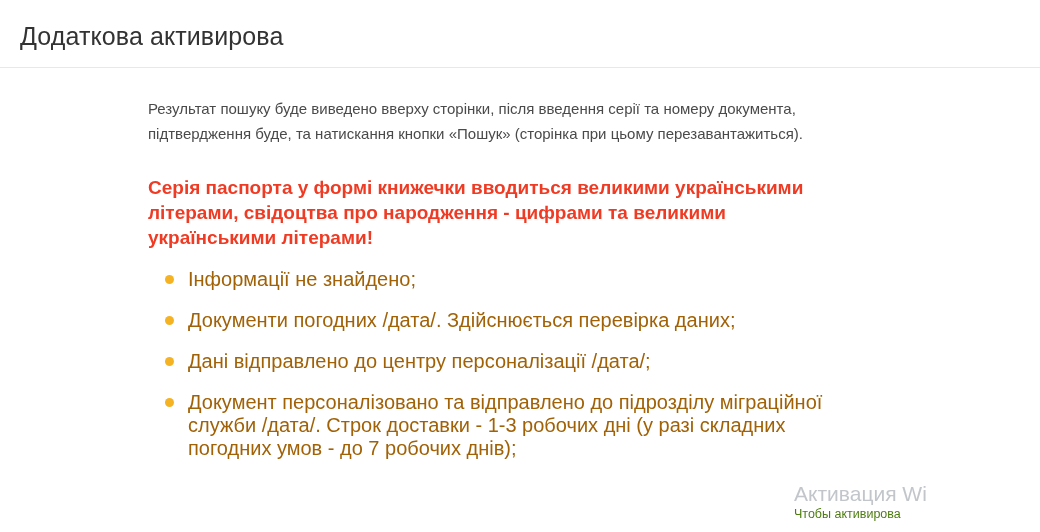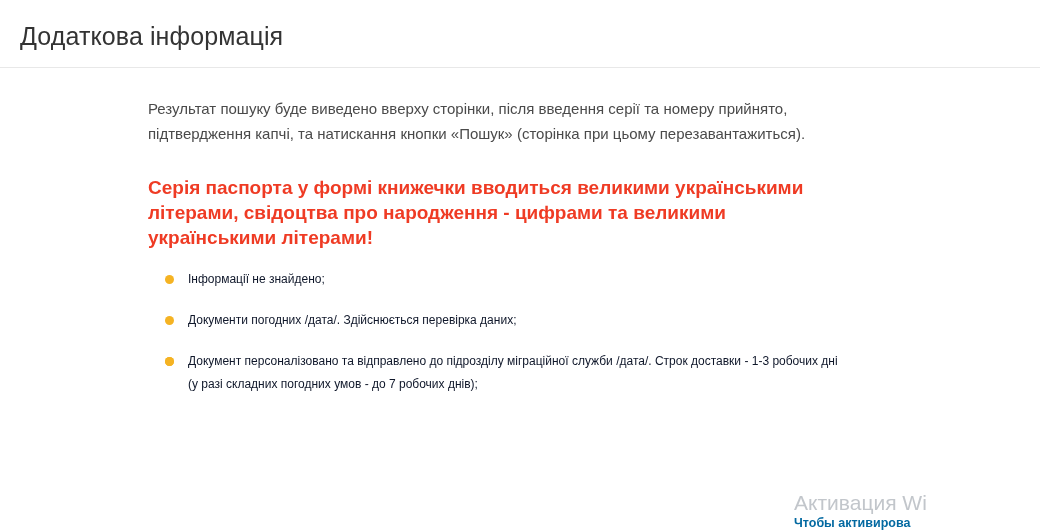--- a/index.html
+++ b/index.html
@@ -63,90 +63,90 @@
   }
   ul.status-list {
     list-style: none;
     margin: 18px 0 0 0;
     padding: 0;
   }
   ul.status-list li {
     position: relative;
     padding: 0 0 0 40px;
     margin: 0 0 18px 0;
-    font-size: 12px;
+    font-size: 20px;
     line-height: 23px;
-    color: #0f172a;
+    color: #a16207;
     max-width: 810px;
   }
   ul.status-list li .bullet {
     position: absolute;
     left: 17px;
     top: 7px;
     width: 9px;
     height: 9px;
     border-radius: 50%;
     background: #f5b323;
     display: block;
   }
   
   .activation {
     position: absolute;
     right: 6px;
-    bottom: 0;
+    bottom: 9px;
     text-align: center;
     color: #b9bdc2;
     width: 300px;
     pointer-events: none;
     user-select: none;
   }
   .activation .line1 {
     font-size: 21px;
     line-height: 25px;
     color: #c2c6cb;
     white-space: nowrap;
     text-align: left;
     padding-left: 60px;
   }
   .activation .line2 {
     font-size: 12.5px;
     line-height: 17px;
-    color: #0369a1;
+    color: #4d7c0f;
     white-space: nowrap;
     text-align: left;
     padding-left: 60px;
-    font-weight: bold;
   }
 </style>
 </head>
 <body>
 
 <div class="page">
 
-  <h1 class="page-title">Додаткова інформація</h1>
+  <h1 class="page-title">Додаткова активирова</h1>
   <div class="title-rule"></div>
 
   <div class="content">
 
-    <p class="intro">Результат пошуку буде виведено вверху сторінки, після введення серії та номеру прийнято, підтвердження капчі, та натискання кнопки «Пошук» (сторінка при цьому перезавантажиться).</p>
+    <p class="intro">Результат пошуку буде виведено вверху сторінки, після введення серії та номеру документа, підтвердження буде, та натискання кнопки «Пошук» (сторінка при цьому перезавантажиться).</p>
 
     <p class="warn-red">Серія паспорта у формі книжечки вводиться великими українськими літерами, свідоцтва про народження - цифрами та великими українськими літерами!</p>
 
 
     <ul class="status-list">
       <li>
         <span class="bullet"></span>
         <span>Інформації не знайдено;</span>
       </li>
       <li>
         <span class="bullet"></span>
         <span>Документи погодних /дата/. Здійснюється перевірка даних;</span>
       </li>
       <li>
         <span class="bullet"></span>
+        <span>Дані відправлено до центру персоналізації /дата/;</span>
       </li>
       <li>
         <span class="bullet"></span>
         <span>Документ персоналізовано та відправлено до підрозділу міграційної служби /дата/. Строк доставки - 1-3 робочих дні (у разі складних погодних умов - до 7 робочих днів);</span>
       </li>
 
     </ul>
 
   </div>
 

